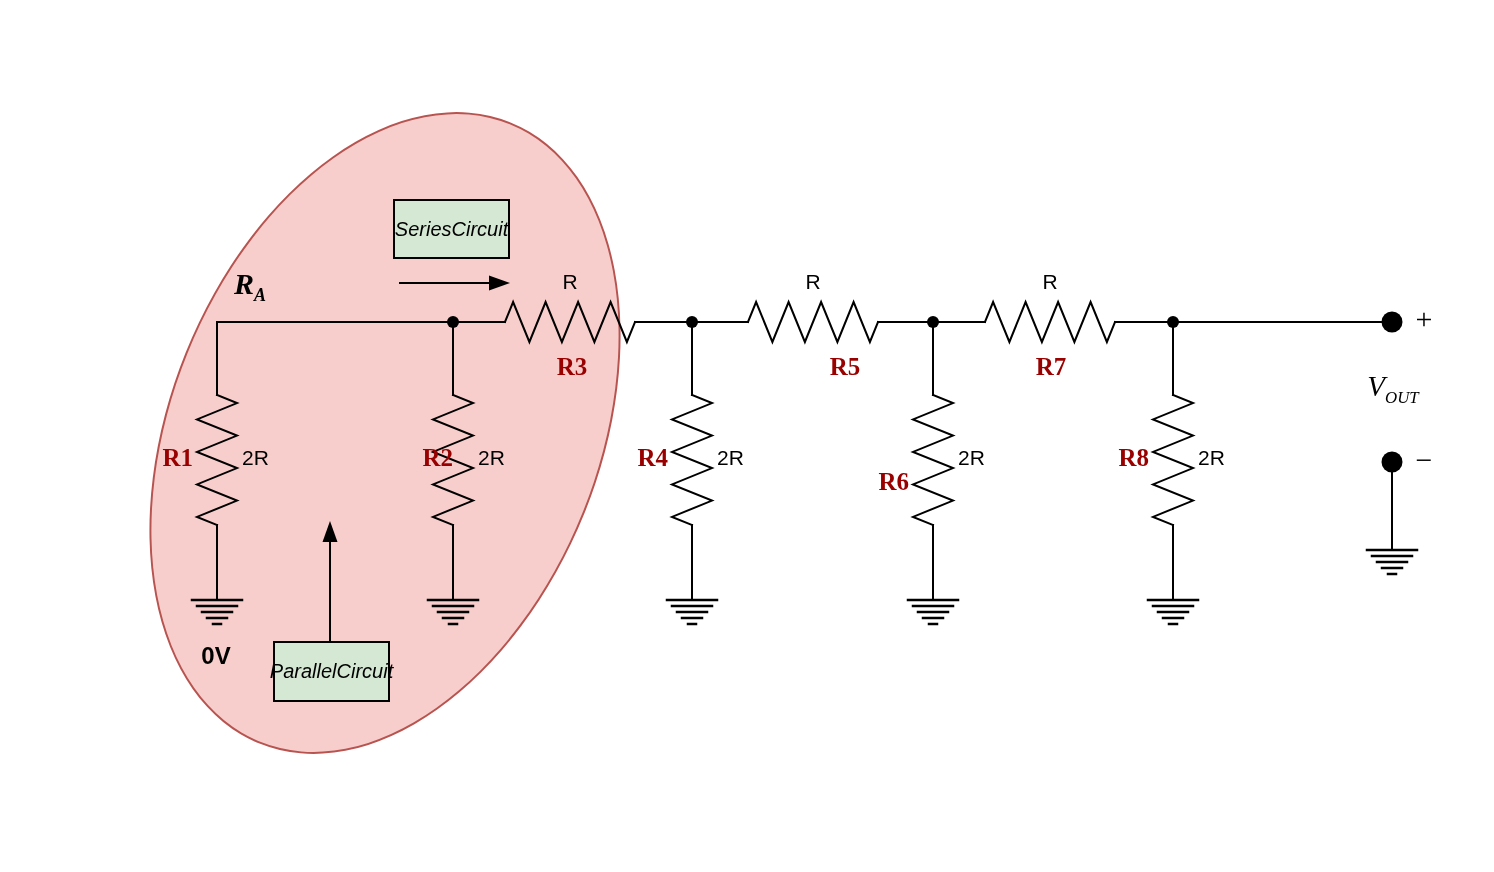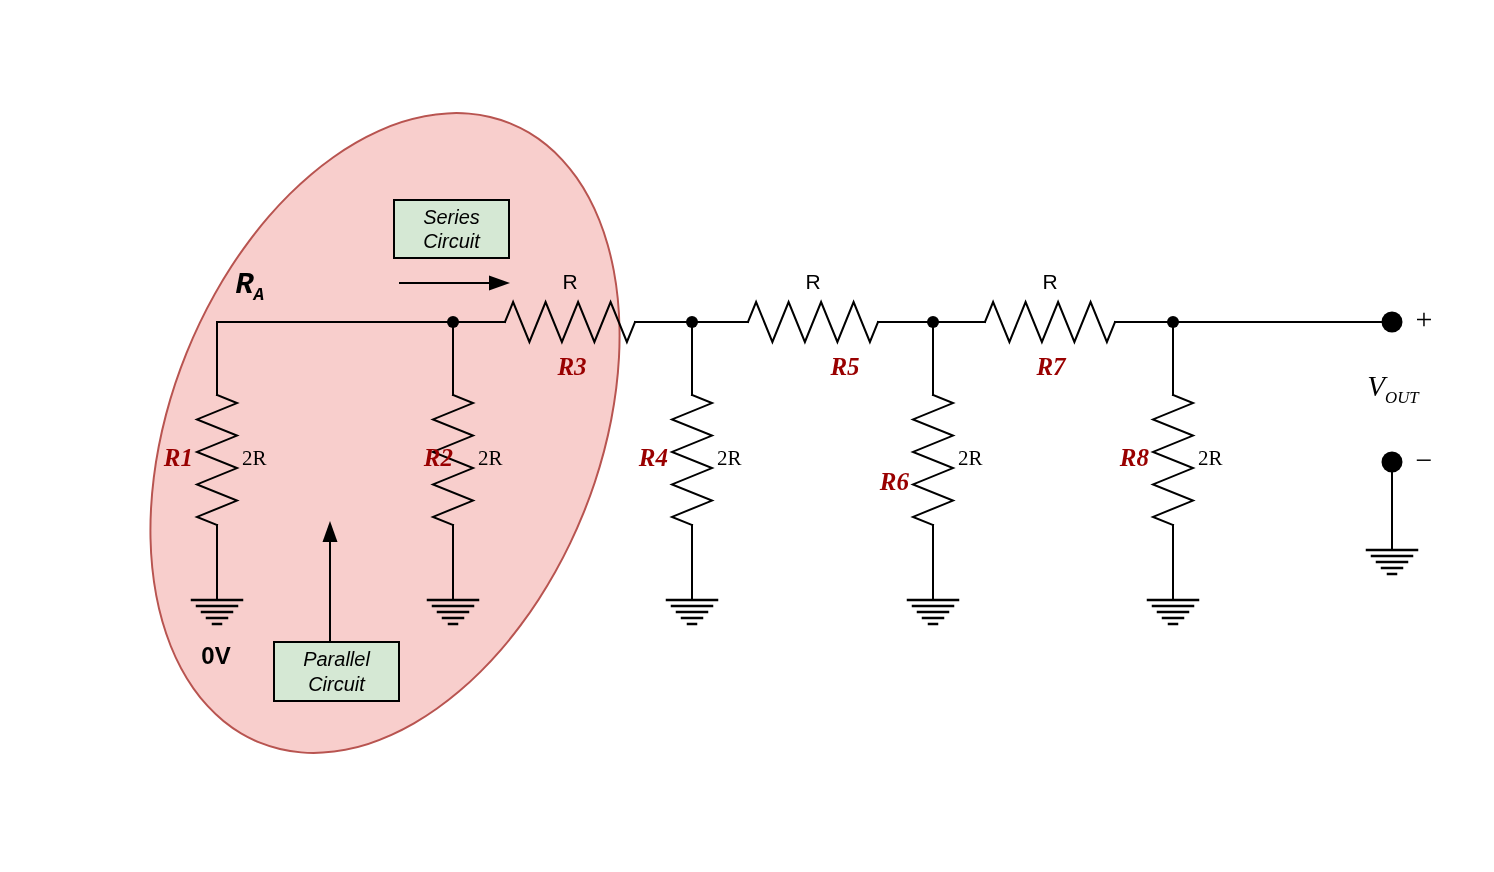--- a/index.html
+++ b/index.html
@@ -11,34 +11,34 @@
   #highlight-ellipse{
     position:absolute;left:170px;top:98px;width:430px;height:670px;
     background:#f8cecc;border:2px solid #b85450;border-radius:50%;
     transform:rotate(22deg);z-index:0;box-sizing:border-box;
   }
   
   svg.circuit{position:absolute;left:0;top:0;z-index:1;}
   
   .callout{
     position:absolute;z-index:2;background:#d5e8d4;border:2px solid #000000;
-    box-sizing:border-box;display:flex;flex-direction:column;align-items:center;justify-content:center;
+    box-sizing:border-box;display:flex;flex-direction:row;align-items:center;justify-content:center;
     font-style:italic;font-size:20px;line-height:1.22;color:#000;
   }
   #series-callout{left:393px;top:199px;width:117px;height:60px;}
-  #parallel-callout{left:273px;top:641px;width:127px;height:61px;}
+  #parallel-callout{left:273px;top:641px;width:117px;height:61px;}
   
   .lbl{position:absolute;z-index:3;transform:translate(-50%,-50%);white-space:nowrap;color:#000;}
   .lbl.align-right{transform:translate(-100%,-50%);}
-  .lbl.align-left{transform:translate(0,-50%);font-family:Liberation Serif, serif;}
-  .math{font-family:Liberation Mono, monospace;font-style:italic;font-weight:600;font-size:30px;}
+  .lbl.align-left{transform:translate(0,-50%);}
+  .math{font-family:Liberation Serif, serif;font-style:italic;font-weight:600;font-size:30px;}
   .math sub{font-size:0.6em;font-weight:600;}
   .vout{font-family:"Liberation Serif",serif;font-style:italic;font-weight:400;font-size:29px;}
   .vout sub{font-size:0.58em;}
-  .rname{font-family:"Liberation Serif",serif;font-style:italic;font-weight:bold;font-size:25px;color:#990000;}
+  .rname{font-family:"Liberation Serif",serif;font-weight:bold;font-size:25px;color:#990000;}
   .rval{font-family:"Liberation Sans",sans-serif;font-size:21px;color:#000;}
   .sign{font-family:"Liberation Serif",serif;font-size:30px;font-weight:400;}
   .zerov{font-family:"Liberation Sans",sans-serif;font-weight:bold;font-size:24px;}
 </style>
 </head>
 <body>
 
 <div id="stage">
 
   <div id="highlight-ellipse"></div>

